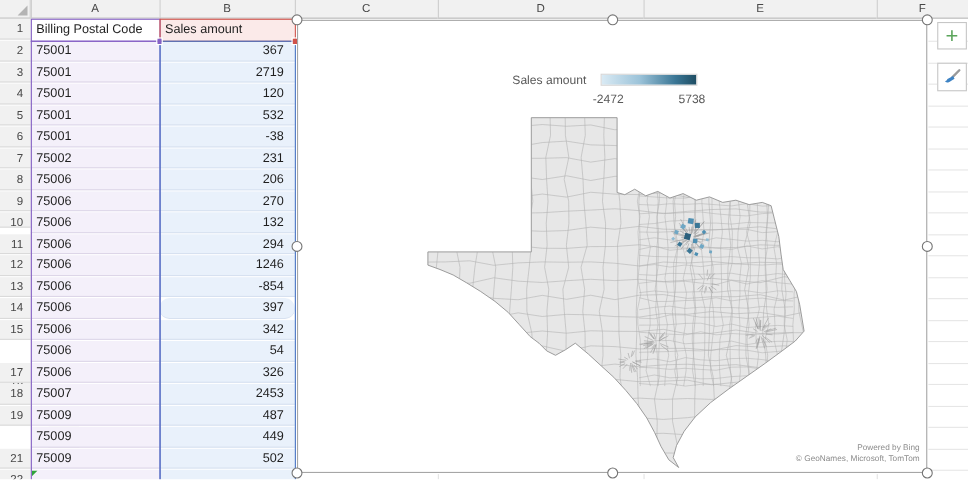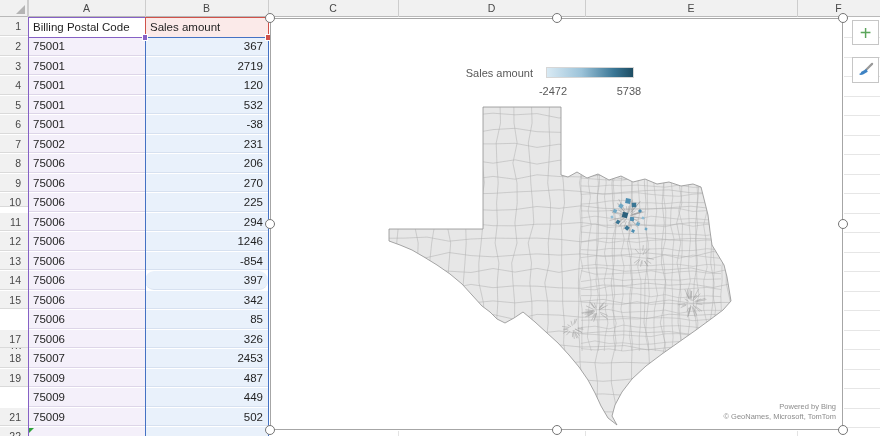--- a/index.html
+++ b/index.html
@@ -13,21 +13,21 @@
   .colsep{width:1px;height:17px;background:#CDCDCD;top:0;}
   .corner{left:0;top:0;width:28px;height:17px;background:#F1F1F1;border-bottom:1px solid #B9B9B9;
           border-right:1px solid #CDCDCD;}
   .corner-tri{position:absolute;right:2px;bottom:2px;width:0;height:0;border-style:solid;
           border-width:0 0 9px 9px;border-color:transparent transparent #B4B4B4 transparent;}
   .rowhead{left:0;width:28px;background:#F1F1F1;color:#474747;font-size:10.5px;
            text-align:right;padding-right:7px;border-bottom:1px solid #DADADA;}
   .rowhead-border{left:28px;top:17px;width:1px;height:419px;background:#CDCDCD;}
   .cell{font-size:11.5px;color:#1F1F1F;white-space:nowrap;overflow:hidden;}
   .cellA{background:#F4F0FA;border-bottom:1px solid #DDD6E8;padding-left:5px;}
-  .cellB{background:#E9F1FB;border-bottom:1px solid #D7E1F0;padding-right:5px;text-align:right;}
+  .cellB{background:#E9F1FB;border-bottom:1px solid #D7E1F0;padding-right:10px;text-align:right;}
   .err-tri{position:absolute;left:1px;top:1px;width:0;height:0;border-style:solid;
            border-width:5px 5px 0 0;border-color:#2FA33B transparent transparent transparent;}
   .range-outline{border-style:solid;border-width:1.5px;pointer-events:none;}
   .fill-handle{width:4.5px;height:4.5px;outline:1px solid #fff;}
   .gridline-h{background:#E6E6E6;height:1px;}
   .gridline-v{background:#E3E3E3;width:1px;}
   
   #chart{left:270px;top:18px;width:573px;height:412px;background:#fff;border:1px solid #A6A6A6;}
   #chart-title{top:9px;left:0;width:100%;text-align:center;font-size:17px;color:#666;}
   #legend-label{top:48px;left:158px;width:104px;text-align:right;font-size:11px;color:#595959;}
@@ -104,33 +104,33 @@
       <div class="abs cell cellB" style="left: 145px; top: 95.5px; width: 123px; height: 18.5px; line-height: 18.5px;">532</div>
       <div class="abs cell cellA" style="left: 28px; top: 115px; width: 117px; height: 18.5px; line-height: 18.5px;">75001</div>
       <div class="abs cell cellB" style="left: 145px; top: 115px; width: 123px; height: 18.5px; line-height: 18.5px;">-38</div>
       <div class="abs cell cellA" style="left: 28px; top: 134.5px; width: 117px; height: 18.5px; line-height: 18.5px;">75002</div>
       <div class="abs cell cellB" style="left: 145px; top: 134.5px; width: 123px; height: 18.5px; line-height: 18.5px;">231</div>
       <div class="abs cell cellA" style="left: 28px; top: 154px; width: 117px; height: 18.5px; line-height: 18.5px;">75006</div>
       <div class="abs cell cellB" style="left: 145px; top: 154px; width: 123px; height: 18.5px; line-height: 18.5px;">206</div>
       <div class="abs cell cellA" style="left: 28px; top: 173.5px; width: 117px; height: 18.5px; line-height: 18.5px;">75006</div>
       <div class="abs cell cellB" style="left: 145px; top: 173.5px; width: 123px; height: 18.5px; line-height: 18.5px;">270</div>
       <div class="abs cell cellA" style="left: 28px; top: 193px; width: 117px; height: 18.5px; line-height: 18.5px;">75006</div>
-      <div class="abs cell cellB" style="left: 145px; top: 193px; width: 123px; height: 18.5px; line-height: 18.5px;">225</div>
+      <div class="abs cell cellB" style="left: 145px; top: 193px; width: 123px; height: 18.5px; line-height: 18.5px;">132</div>
       <div class="abs cell cellA" style="left: 28px; top: 212.5px; width: 117px; height: 18.5px; line-height: 18.5px;">75006</div>
       <div class="abs cell cellB" style="left: 145px; top: 212.5px; width: 123px; height: 18.5px; line-height: 18.5px;">294</div>
       <div class="abs cell cellA" style="left: 28px; top: 232px; width: 117px; height: 18.5px; line-height: 18.5px;">75006</div>
       <div class="abs cell cellB" style="left: 145px; top: 232px; width: 123px; height: 18.5px; line-height: 18.5px;">1246</div>
       <div class="abs cell cellA" style="left: 28px; top: 251.5px; width: 117px; height: 18.5px; line-height: 18.5px;">75006</div>
       <div class="abs cell cellB" style="left: 145px; top: 251.5px; width: 123px; height: 18.5px; line-height: 18.5px;">-854</div>
       <div class="abs cell cellA" style="left: 28px; top: 271px; width: 117px; height: 18.5px; line-height: 18.5px;">75006</div>
       <div class="abs cell cellB" style="left: 145px; top: 271px; width: 123px; height: 18.5px; line-height: 18.5px; border-radius: 9px;">397</div>
       <div class="abs cell cellA" style="left: 28px; top: 290.5px; width: 117px; height: 18.5px; line-height: 18.5px;">75006</div>
       <div class="abs cell cellB" style="left: 145px; top: 290.5px; width: 123px; height: 18.5px; line-height: 18.5px;">342</div>
       <div class="abs cell cellA" style="left: 28px; top: 310px; width: 117px; height: 18.5px; line-height: 18.5px;">75006</div>
-      <div class="abs cell cellB" style="left: 145px; top: 310px; width: 123px; height: 18.5px; line-height: 18.5px;">85</div>
+      <div class="abs cell cellB" style="left: 145px; top: 310px; width: 123px; height: 18.5px; line-height: 18.5px;">54</div>
       <div class="abs cell cellA" style="left: 28px; top: 329.5px; width: 117px; height: 18.5px; line-height: 18.5px;">75006</div>
       <div class="abs cell cellB" style="left: 145px; top: 329.5px; width: 123px; height: 18.5px; line-height: 18.5px;">326</div>
       <div class="abs cell cellA" style="left: 28px; top: 349px; width: 117px; height: 18.5px; line-height: 18.5px;">75007</div>
       <div class="abs cell cellB" style="left: 145px; top: 349px; width: 123px; height: 18.5px; line-height: 18.5px;">2453</div>
       <div class="abs cell cellA" style="left: 28px; top: 368.5px; width: 117px; height: 18.5px; line-height: 18.5px;">75009</div>
       <div class="abs cell cellB" style="left: 145px; top: 368.5px; width: 123px; height: 18.5px; line-height: 18.5px;">487</div>
       <div class="abs cell cellA" style="left: 28px; top: 388px; width: 117px; height: 18.5px; line-height: 18.5px;">75009</div>
       <div class="abs cell cellB" style="left: 145px; top: 388px; width: 123px; height: 18.5px; line-height: 18.5px;">449</div>
       <div class="abs cell cellA" style="left: 28px; top: 407.5px; width: 117px; height: 18.5px; line-height: 18.5px;">75009</div>
       <div class="abs cell cellB" style="left: 145px; top: 407.5px; width: 123px; height: 18.5px; line-height: 18.5px;">502</div>

